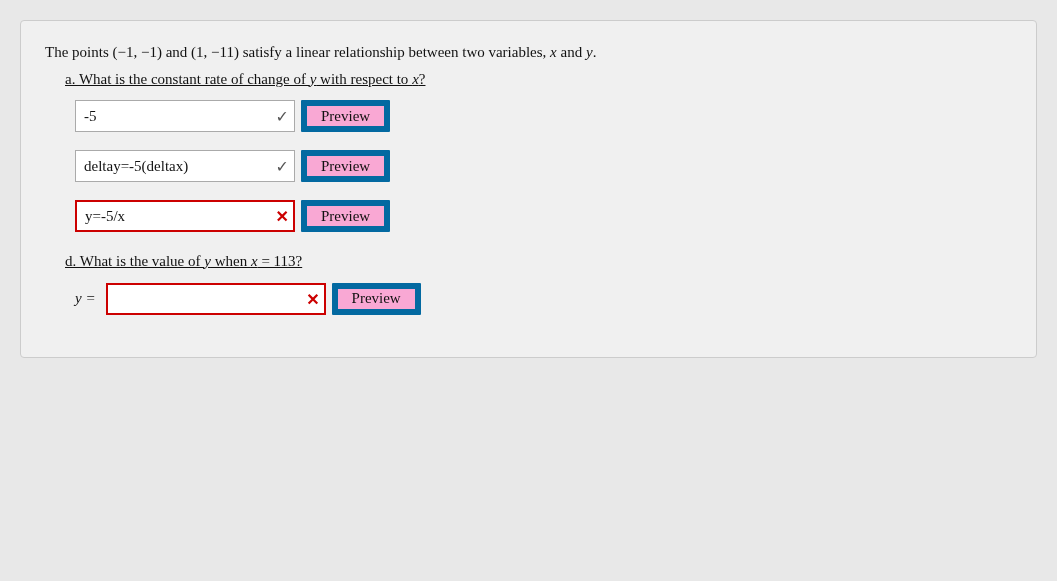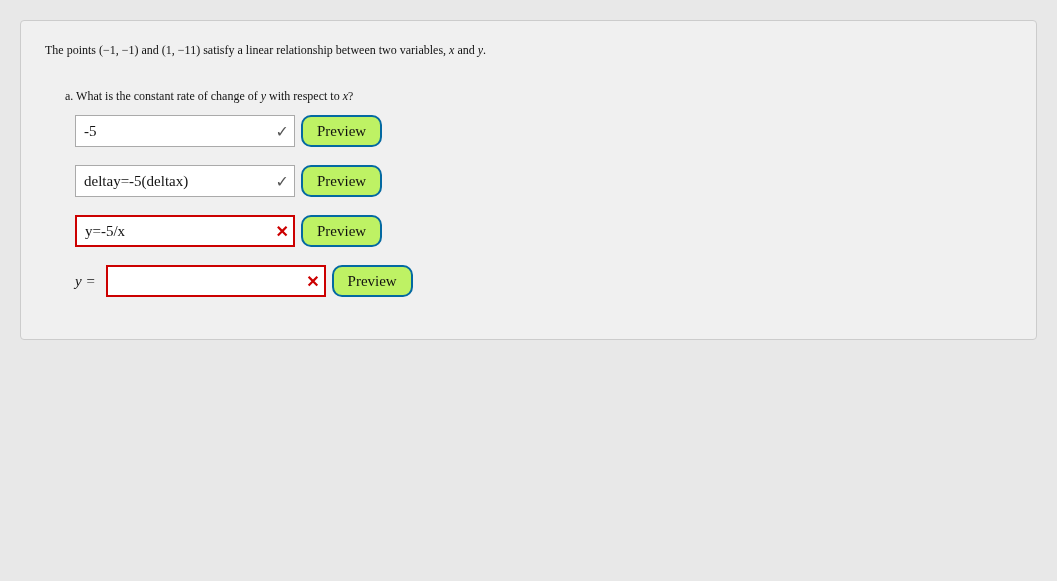--- a/index.html
+++ b/index.html
@@ -22,36 +22,37 @@
     .card {
       background: #f0f0f0;
       border: 1px solid #ccc;
       border-radius: 4px;
       padding: 20px 24px 24px 24px;
       width: 1020px;
       max-width: 100%;
     }
 
     .problem-text {
-      font-size: 12px;
+      font-size: 15px;
       line-height: 1.5;
       color: #111;
-      margin-bottom: 28px;
+      margin-bottom: 4px;
     }
 
     .sub-question {
       margin-left: 20px;
       margin-bottom: 18px;
     }
 
     .sub-question-label {
-      font-size: 12px;
+      font-size: 15px;
       color: #111;
       margin-bottom: 10px;
       line-height: 1.5;
+      text-decoration: underline;
     }
 
     .input-row {
       display: flex;
       align-items: center;
       gap: 6px;
       margin-left: 10px;
     }
 
     .input-wrapper {
@@ -95,25 +96,25 @@
       color: #cc0000;
       font-size: 16px;
       font-weight: bold;
     }
 
     .preview-btn {
       height: 32px;
       padding: 0 14px;
       font-size: 15px;
       font-family: Georgia, 'Times New Roman', serif;
-      background: #bef264;
-      border: 2px solid #0369a1;
+      background: #f9a8d4;
+      border: 6px solid #0369a1;
       color: #111;
       cursor: pointer;
-      border-radius: 10px;
+      border-radius: 1px;
     }
 
     .y-label {
       font-size: 15px;
       font-style: italic;
       margin-right: 4px;
       color: #111;
     }
 
     em, i {
@@ -156,20 +157,23 @@
     <div class="input-row">
       <div class="input-wrapper">
         <input class="answer-input error" type="text" value="y=-5/x" style="">
         <span class="input-icon icon-x">✕</span>
       </div>
       <button class="preview-btn">Preview</button>
     </div>
   </div>
 
   <div class="sub-question">
+    <div class="sub-question-label">
+      d. What is the value of <em>y</em> when <em>x</em> = 113?
+    </div>
     <div class="input-row">
       <span class="y-label"><em>y</em> =</span>
       <div class="input-wrapper">
         <input class="answer-input error" type="text" value="" style="">
         <span class="input-icon icon-x">✕</span>
       </div>
       <button class="preview-btn">Preview</button>
     </div>
   </div>
 

